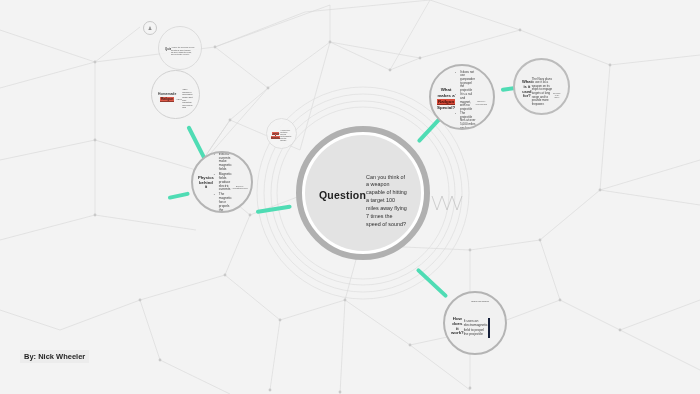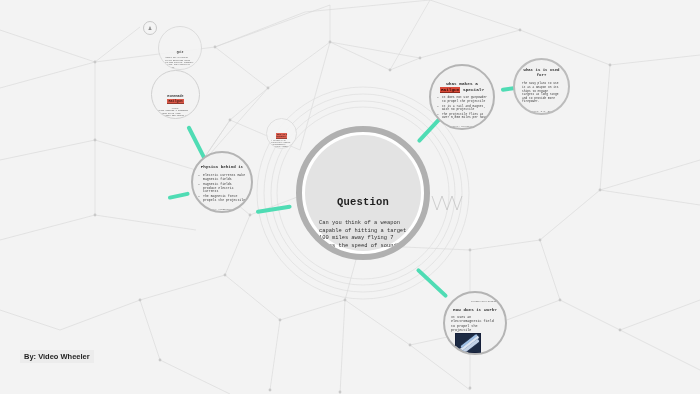--- a/index.html
+++ b/index.html
@@ -31,24 +31,23 @@
     display: flex;
     flex-direction: column;
     align-items: center;
     overflow: hidden;
   }
   .bubble .inner {
     box-sizing: border-box;
     width: 100%;
     height: 100%;
     display: flex;
-    flex-direction: column;
+    flex-direction: row;
     align-items: center;
-    justify-content: flex-end;
-    font-family: Liberation Mono, monospace;
+    justify-content: space-between;
   }
   .b-title {
     font-weight: bold;
     color: #2b2b2b;
     text-align: center;
     line-height: 1.15;
   }
   .b-body {
     color: #3a3a3a;
     text-align: left;
@@ -457,16 +456,16 @@
         <div class="rail-bar" style="left:-1px; top:9px; width:26px;"></div>
         <div class="rail-bar" style="left:1px; top:12px; width:24px; background:#c3d2e6;"></div>
         <div class="rail-bar" style="left:3px; top:6px; width:20px; height:2px; background:#9fc0e6;"></div>
       </div>
       <div class="photo-cap">railgun rails diagram</div>
     </div>
   </div>
 
   <div id="title-block">
     <br>
-    <div id="author">By: Video Wheeler</div>
+    <div id="author">By: Nick Wheeler</div>
   </div>
 
 </div>
 
 </body></html>

